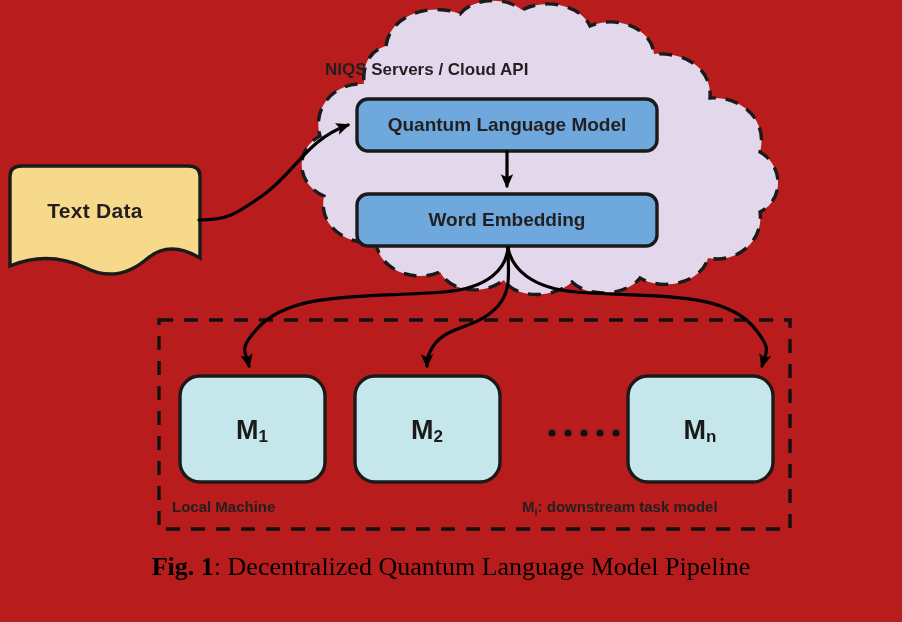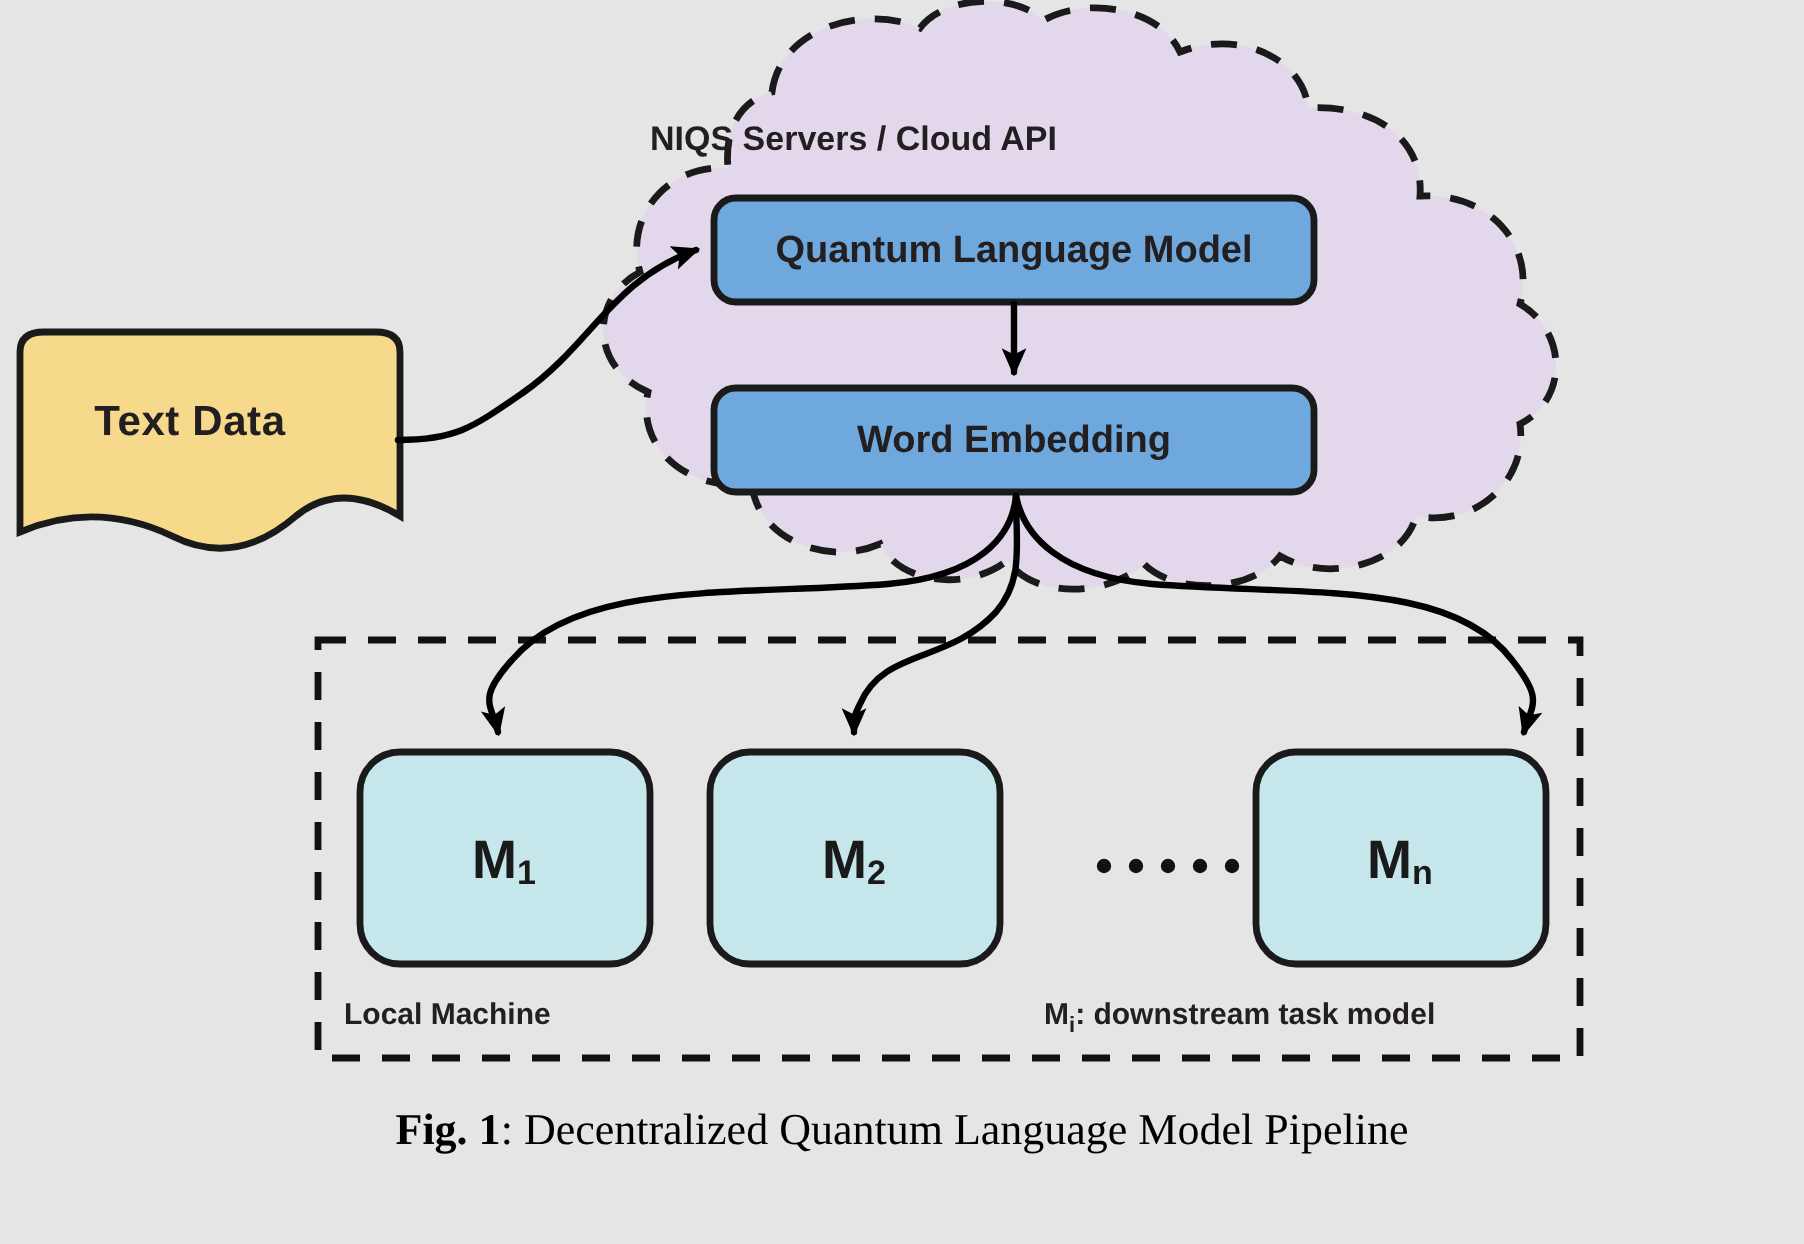--- a/index.html
+++ b/index.html
@@ -7,21 +7,21 @@
     padding: 0;
     background: #ffffff;
   }
   body {
     font-family: "Liberation Sans", sans-serif;
   }
   #stage {
     position: relative;
     width: 902px;
     height: 622px;
-    background: #e5e5e5;
+    background: #b91c1c;
     overflow: hidden;
   }
   #figure-svg {
     position: absolute;
     left: 0;
     top: 0;
     width: 902px;
     height: 622px;
   }
   .node-label {
@@ -56,21 +56,21 @@
     fill: #231f20;
   }
   .small-note-sub { font-size: 11px; }
   .caption {
     position: absolute;
     left: 0;
     top: 552px;
     width: 902px;
     text-align: center;
     font-family: "Liberation Serif", serif;
-    font-size: 22px;
+    font-size: 26px;
     color: #000000;
     white-space: nowrap;
   }
   .caption .cap-bold { font-weight: bold; }
   .edge {
     fill: none;
     stroke: #000000;
     stroke-width: 3.2;
     stroke-linecap: round;
   }

